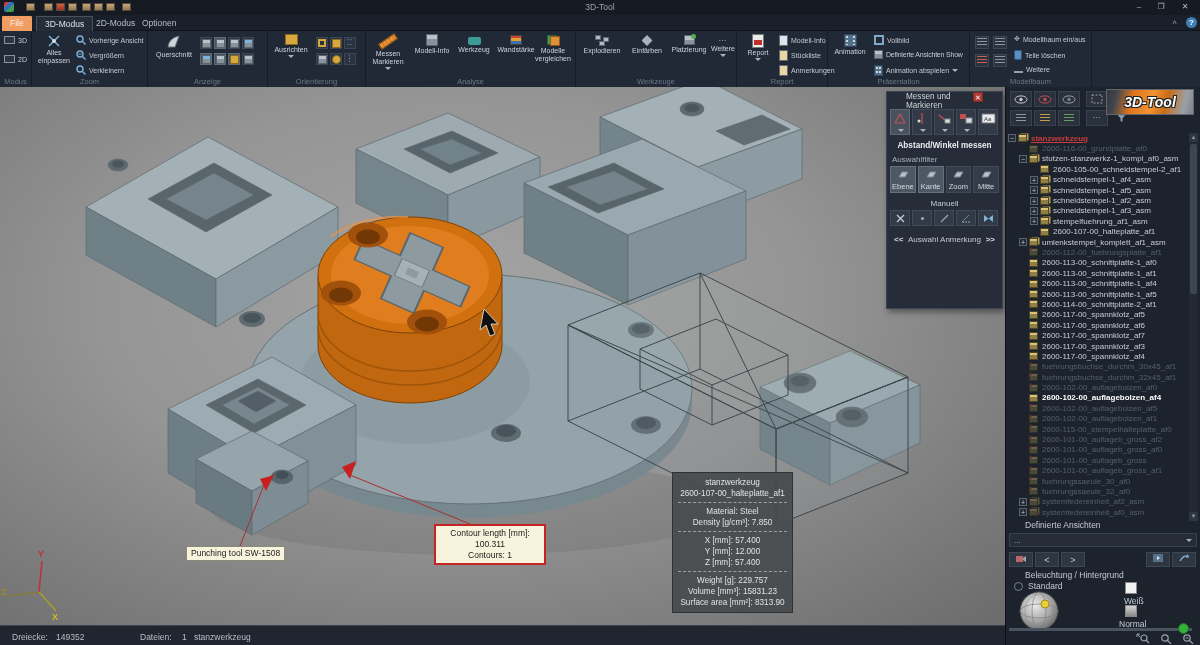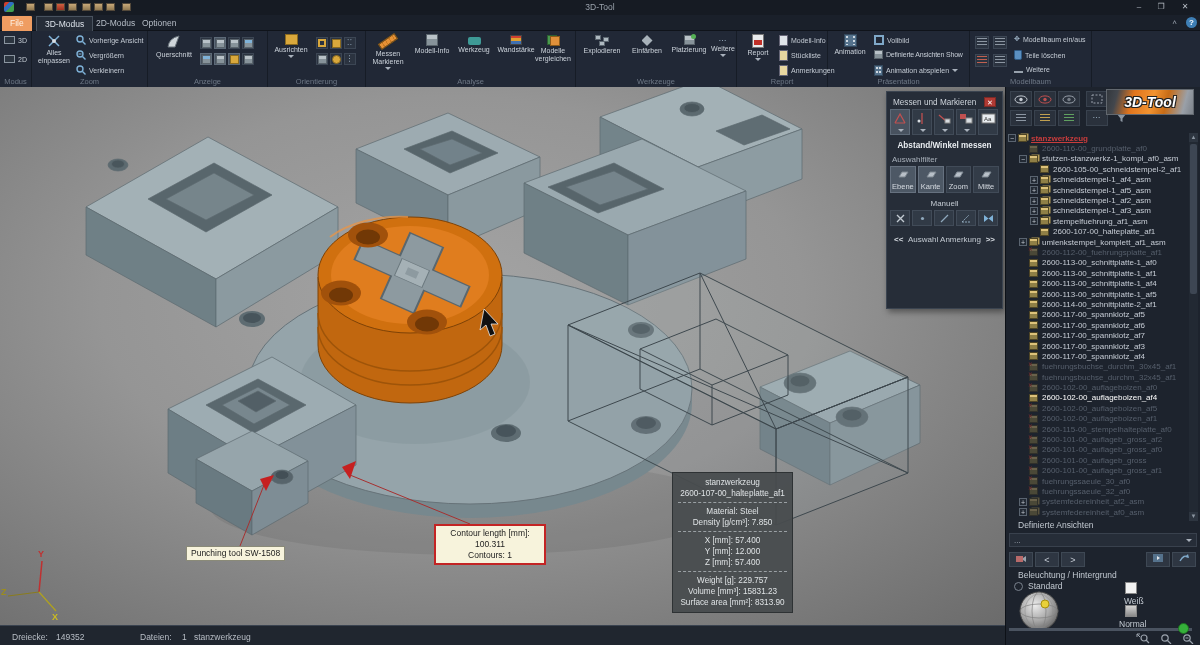--- a/index.html
+++ b/index.html
@@ -62,21 +62,21 @@
 .mini{width:14px;height:13px;background:#2b3340;border:1px solid #3c4654;display:inline-flex;align-items:center;justify-content:center;margin:1px}
 
 #viewport{position:absolute;left:0;top:87px;width:1005px;height:538px;background:radial-gradient(ellipse at 45% 40%,#a4a4a4 0%,#959595 45%,#7e7e7e 75%,#6b6b6b 100%)}
 #viewport svg{position:absolute;left:0;top:0}
 .vlabel{position:absolute;background:#f7f3dc;color:#222;font-size:8.5px;line-height:11px;padding:1px 4px;border:1px solid #8a8a78;white-space:nowrap}
 .contour{position:absolute;background:#f7f3dc;color:#222;border:2px solid #c32424;font-size:8.5px;line-height:11px;text-align:center;padding:2px 3px}
 .tooltip{position:absolute;background:rgba(71,75,78,0.94);border:1px solid #2e3234;color:#dfe3e5;font-size:8.2px;line-height:11px;text-align:center;padding:4px 2px}
 .tooltip .sep{border-top:1px dashed #9aa0a4;margin:3px 3px}
 
 #mpanel{position:absolute;left:886px;top:91px;width:117px;height:218px;background:#262d38;border:1px solid #3b4450;box-shadow:2px 3px 6px rgba(0,0,0,.4)}
-.mp-title{display:flex;align-items:flex-end;height:15px;padding:0 6px;color:#ced4db;font-size:8.2px}
+.mp-title{display:flex;align-items:flex-start;height:15px;padding:0 19px;color:#ced4db;font-size:8.2px}
 .mp-close{margin-left:auto;width:12px;height:10px;background:#b03a34;color:#fff;font-size:7px;line-height:10px;text-align:center;border:1px solid #7c2a26}
 .mp-icons{display:flex;gap:2px;padding:2px 3px}
 .mbtn{width:20px;height:26px;background:#313a46;border:1px solid #414b58;position:relative;display:flex;justify-content:center;padding-top:2px}
 .mbtn.sel{background:#48525f;border-color:#5e6a78}
 .mbtn .caret{position:absolute;bottom:2px;left:7px}
 .mp-head{text-align:center;font-weight:bold;color:#e9edf1;font-size:8.2px;margin-top:4px}
 .mp-sub{padding-left:5px;color:#a9b1bb;font-size:8px;margin-top:5px}
 .mp-filters{display:flex;gap:2px;padding:2px 3px}
 .fbtn{width:26px;height:27px;background:#333c48;border:1px solid #414b58;display:flex;flex-direction:column;align-items:center;justify-content:space-between;padding:3px 0 1px;color:#d6dbe1;font-size:7.5px}
 .fbtn.on{background:#4d5865;border-color:#66717f}
@@ -105,26 +105,26 @@
 .trow{display:flex;align-items:center;height:10.4px;white-space:nowrap}
 .texp{width:8px;height:8px;flex:none;font-size:7px;line-height:7px;text-align:center;color:#c2c8d0;margin-right:1px}
 .texp.exp{border:1px solid #5a6470;background:#232a34}
 .texp.noexp{visibility:hidden}
 .tico{width:9px;height:8px;flex:none;background:linear-gradient(#ddc27a 40%,#8f7f46 40%);border:1px solid #4e4526;margin:0 2px 0 1px;position:relative}
 .tico.ico-asm{box-shadow:2px -1px 0 -0.5px #b39a55}
 .tico.redx:after{content:"✕";position:absolute;left:-2px;top:-3px;color:#d03030;font-size:5.5px;font-weight:bold}
 .tico.dimico{opacity:.4}
 .tlabel{font-size:8px;color:#c6ccd5;padding:0 2px}
 .tlabel.dim{color:#565f6c}
-.tlabel.sel{color:#ffffff;font-weight:normal}
+.tlabel.sel{color:#ffffff;font-weight:bold}
 .tlabel.root{color:#c83c3c;font-weight:bold;text-decoration:underline}
 #treescroll{position:absolute;right:2px;top:46px;width:9px;height:388px;background:#222933}
 #treescroll .sarr{position:absolute;left:0;width:9px;height:9px;color:#8b95a1;font-size:6px;text-align:center;line-height:9px;background:#2d3540}
 #treescroll .thumb{position:absolute;left:1px;top:11px;width:7px;height:150px;background:#3d4document;background:#3d4653;border-radius:2px}
-.rp-label{position:absolute;left:12px;color:#c3cad2;font-size:8.5px}
+.rp-label{position:absolute;left:19px;color:#c3cad2;font-size:8.5px}
 #dvselect{position:absolute;left:3px;top:446px;width:188px;height:14px;background:#262d38;border:1px solid #39414d;color:#aab2bc;font-size:8px;display:flex;align-items:center;padding:0 4px;justify-content:space-between}
 .dvbtn{position:absolute;top:465px;width:24px;height:15px;background:#2e3642;border:1px solid #3e4document;border:1px solid #3e4854;color:#c6ccd5;font-size:9px;text-align:center;line-height:14px}
 .radio{position:absolute;width:9px;height:9px;border:1px solid #7a828e;border-radius:50%;background:#1d232d}
 .chk{position:absolute;width:12px;height:12px;border:1px solid #888}
 #slider{position:absolute;left:3px;top:541px;width:183px;height:3px;background:#4a5360}
 #sliderknob{position:absolute;left:172px;top:536px;width:11px;height:11px;border-radius:50%;background:#35b03a;border:1px solid #1c7020}
 
 #statusbar{position:absolute;left:0;top:625px;width:1005px;height:20px;background:#20262f;border-top:1px solid #3a4350;color:#b8bec6;font-size:8.5px}
 #statusbar span{position:absolute;top:6px}
 </style>

